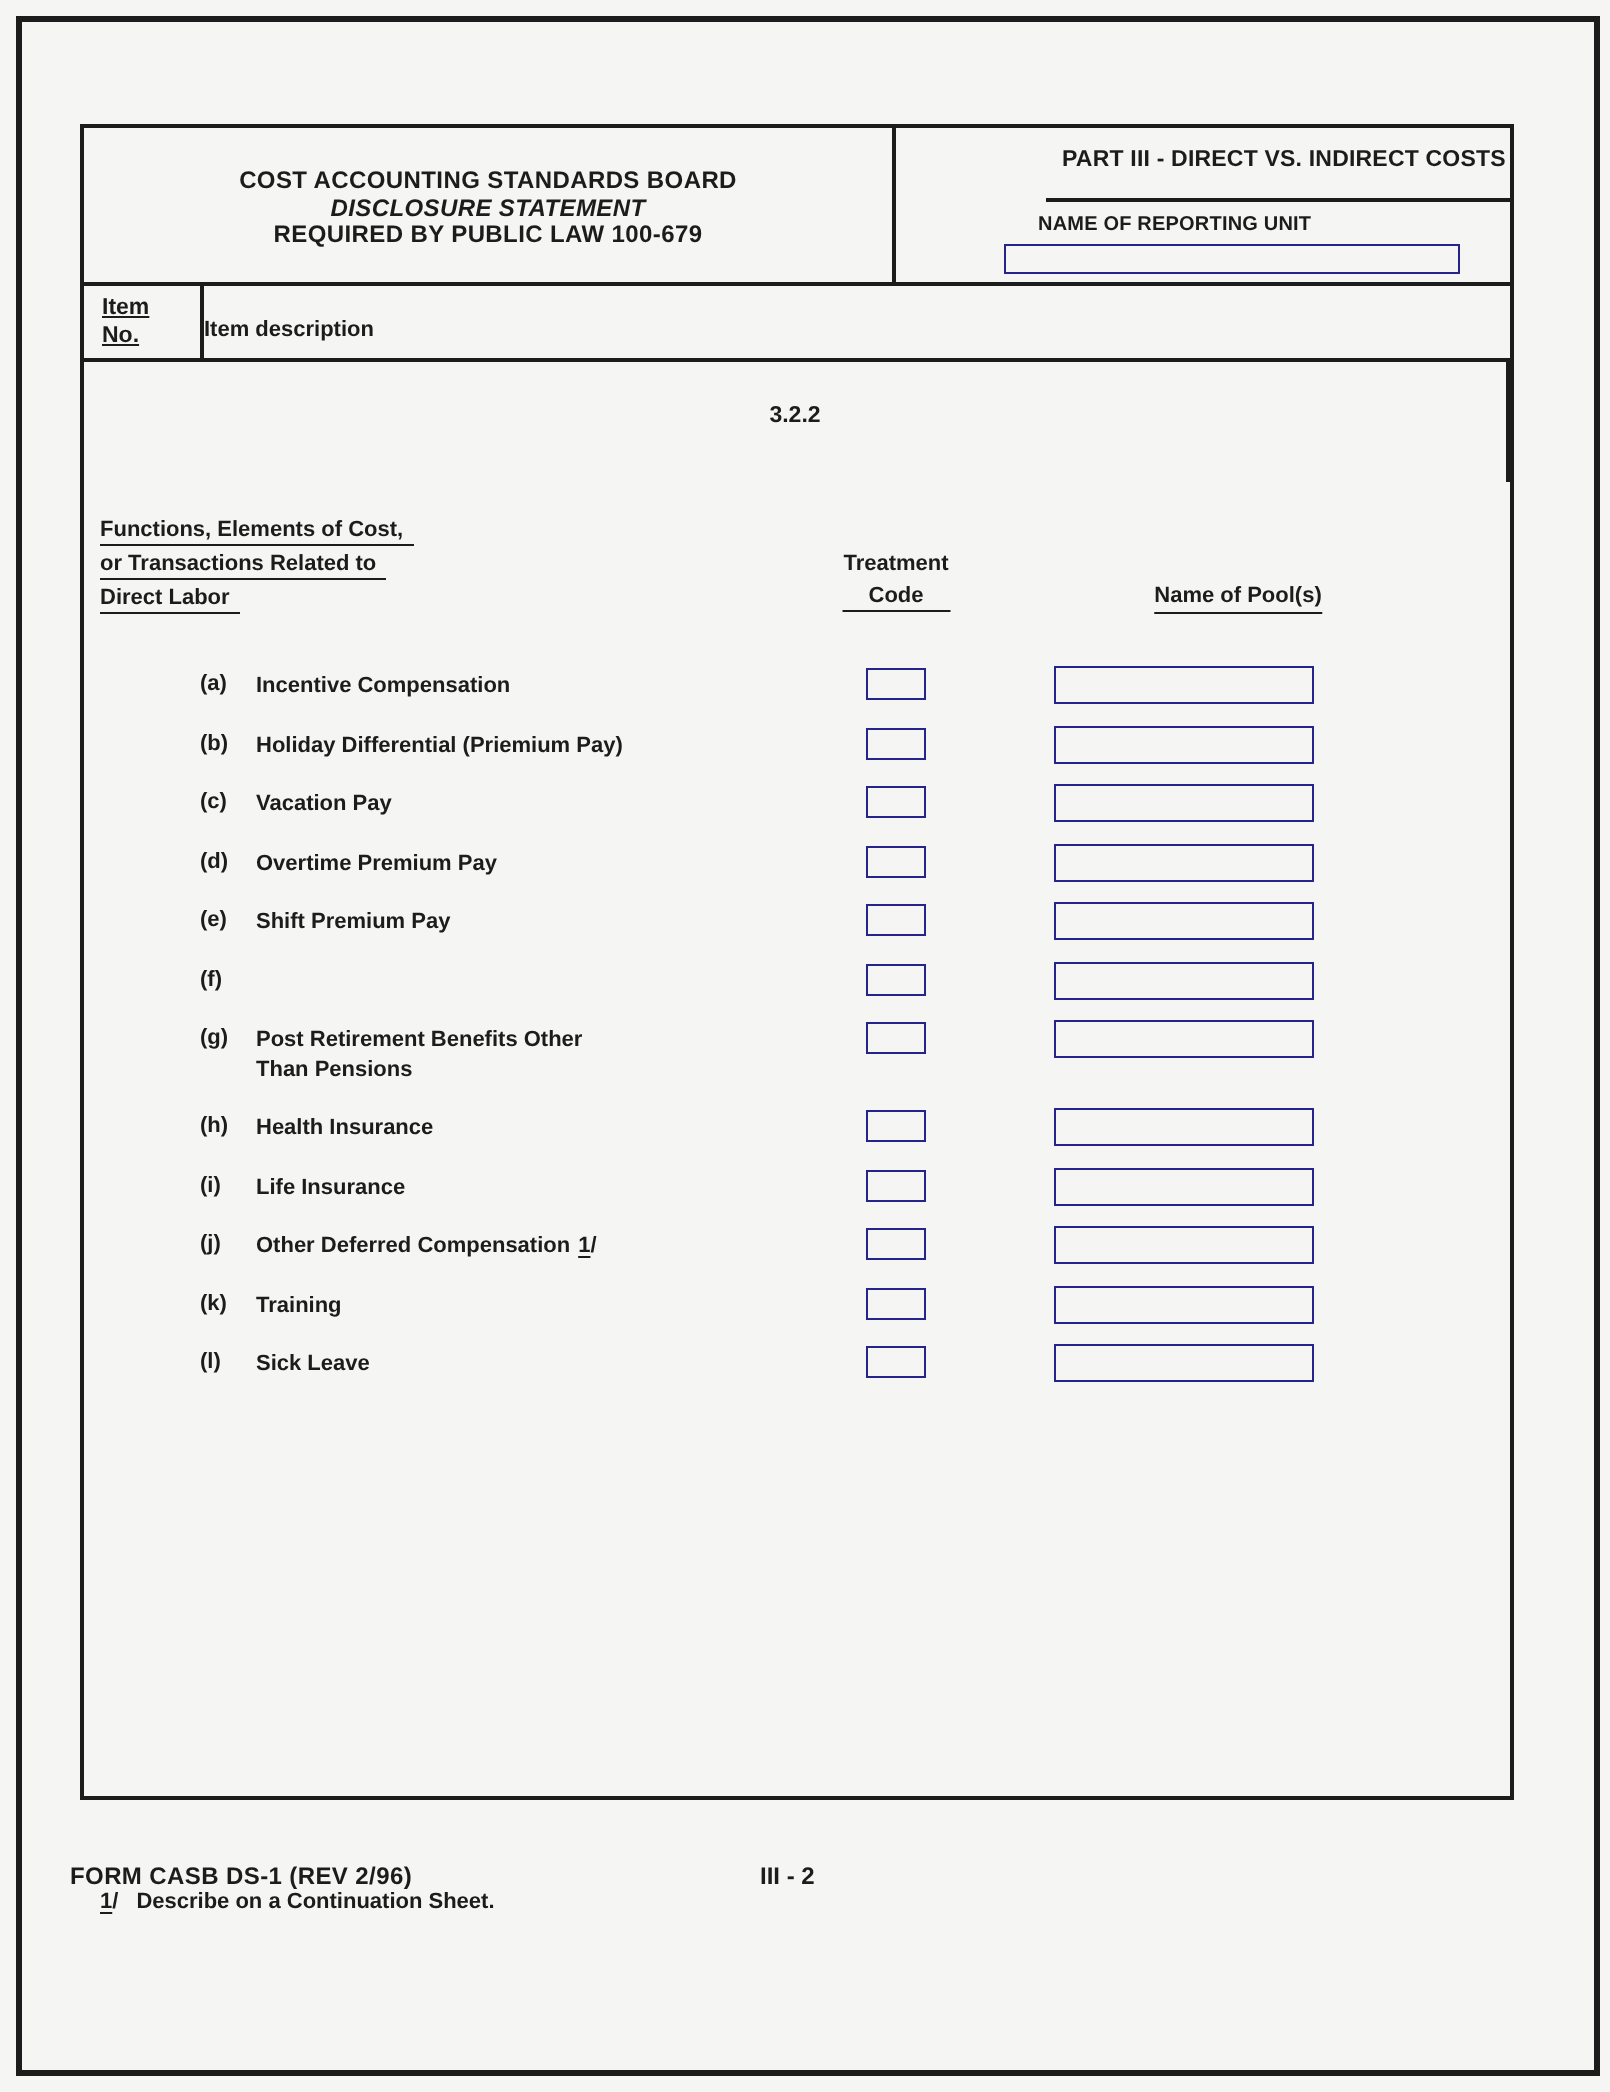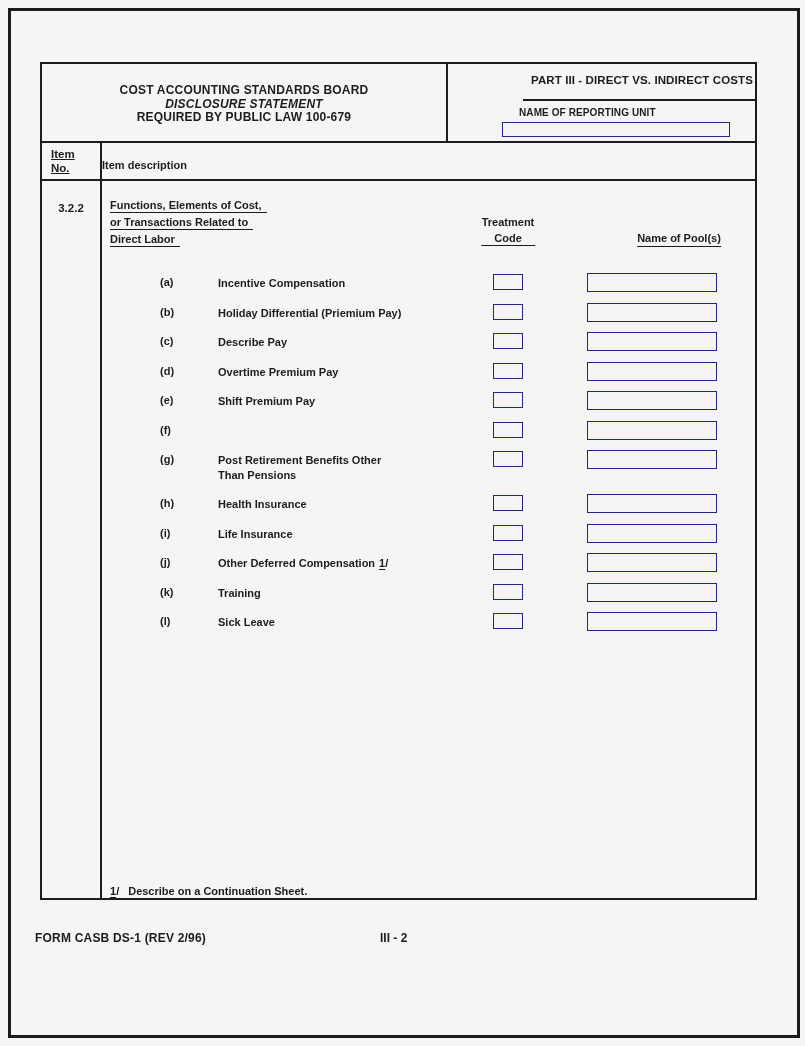--- a/index.html
+++ b/index.html
@@ -45,21 +45,21 @@
     border:1.5px solid var(--blue);background:transparent;
   }
   
   .colhdr{display:flex;height:38px;border-bottom:2px solid var(--ink);}
   .colhdr-itemno{
     flex:0 0 60px;border-right:2px solid var(--ink);
     font-size:11.5px;line-height:14px;padding:4px 0 0 9px;text-decoration:underline;
   }
   .colhdr-desc{flex:1;text-align:left;font-size:11px;padding-top:16px;}
   
-  .bodyrow{display:flex;height:717px;}
+  .bodyrow{display:flex;height:717px;flex-direction:column;}
   .body-itemno{
     flex:0 0 60px;border-right:2px solid var(--ink);
     text-align:center;padding-top:21px;font-size:11.5px;
   }
   .body-desc{flex:1;position:relative;font-size:11px;border-radius:26px;}
   
   .sec-heading{position:absolute;left:8px;top:18px;}
   .sec-heading .hline{display:table;margin-bottom:3px;}
   .sec-heading .hline span{
     display:inline-block;border-bottom:1.5px solid var(--ink);
@@ -80,21 +80,21 @@
   .cap-pools span{
     display:inline-block;border-bottom:1.5px solid var(--ink);
     padding-bottom:1px;line-height:12.5px;
   }
   
   .rows{position:absolute;left:0;top:87px;right:0;}
   .form-row{position:relative;height:29.5px;}
   .form-row.tall{height:44px;}
   .row-key{position:absolute;left:58px;top:8px;line-height:13px;}
   .row-label-wrap{
-    position:absolute;left:116px;top:8px;width:282px;
+    position:absolute;left:86px;top:8px;width:282px;
     line-height:14.5px;white-space:pre-line;
   }
   .fn-ref{margin-left:4px;}
   .treatment-box{
     position:absolute;left:391px;top:6px;width:30px;height:16px;
     border:1.5px solid var(--blue);
   }
   .pool-box{
     position:absolute;left:485px;top:5px;width:130px;height:19px;
     border:1.5px solid var(--blue);
@@ -172,21 +172,21 @@
 
   <div class="form-row">
     <span class="row-key">(b)</span>
     <span class="row-label-wrap"><span class="row-label">Holiday Differential (Priemium Pay)</span></span>
     <div class="treatment-box"></div>
     <div class="pool-box"></div>
   </div>
 
   <div class="form-row">
     <span class="row-key">(c)</span>
-    <span class="row-label-wrap"><span class="row-label">Describe Pay</span></span>
+    <span class="row-label-wrap"><span class="row-label">Vacation Pay</span></span>
     <div class="treatment-box"></div>
     <div class="pool-box"></div>
   </div>
 
   <div class="form-row">
     <span class="row-key">(d)</span>
     <span class="row-label-wrap"><span class="row-label">Overtime Premium Pay</span></span>
     <div class="treatment-box"></div>
     <div class="pool-box"></div>
   </div>

